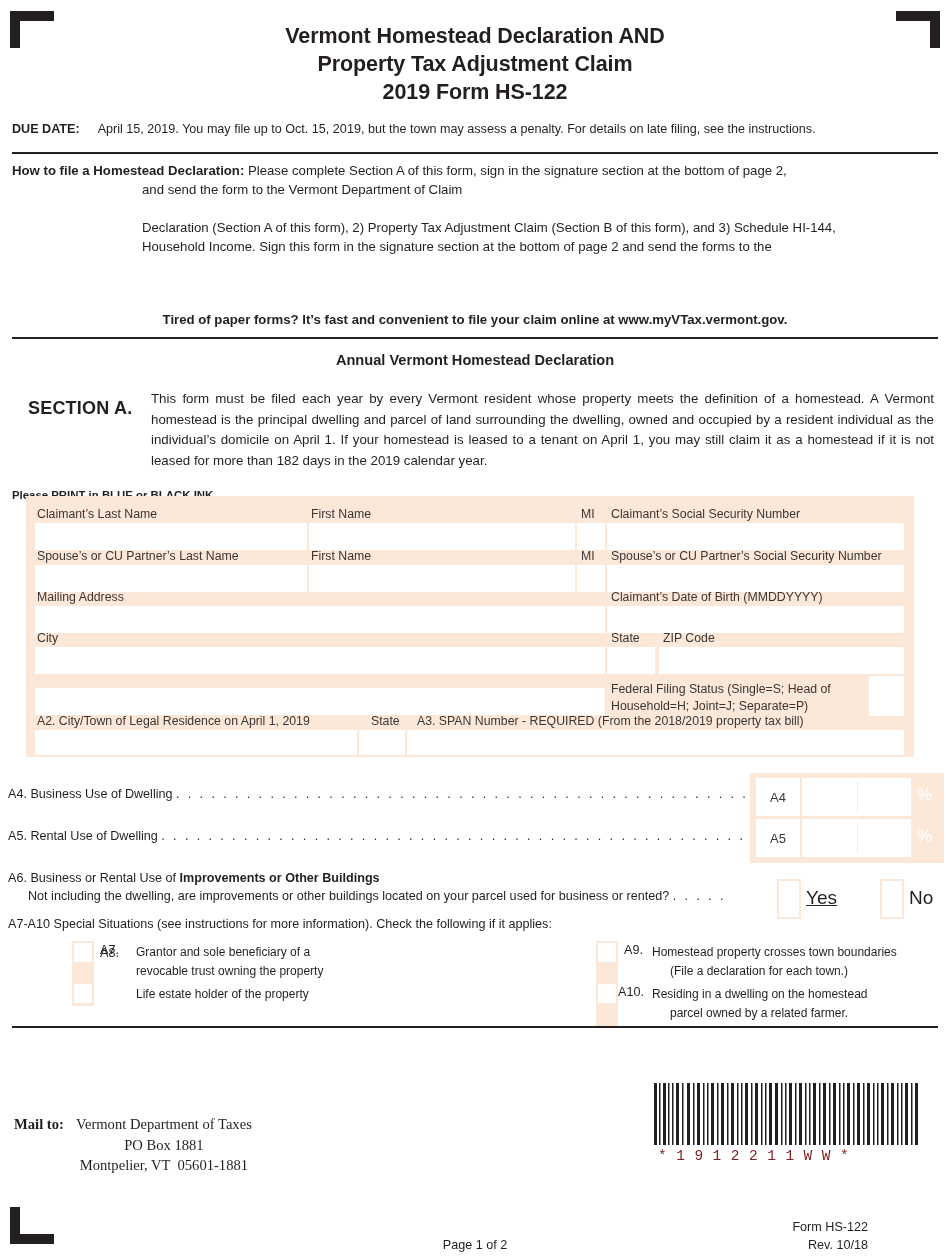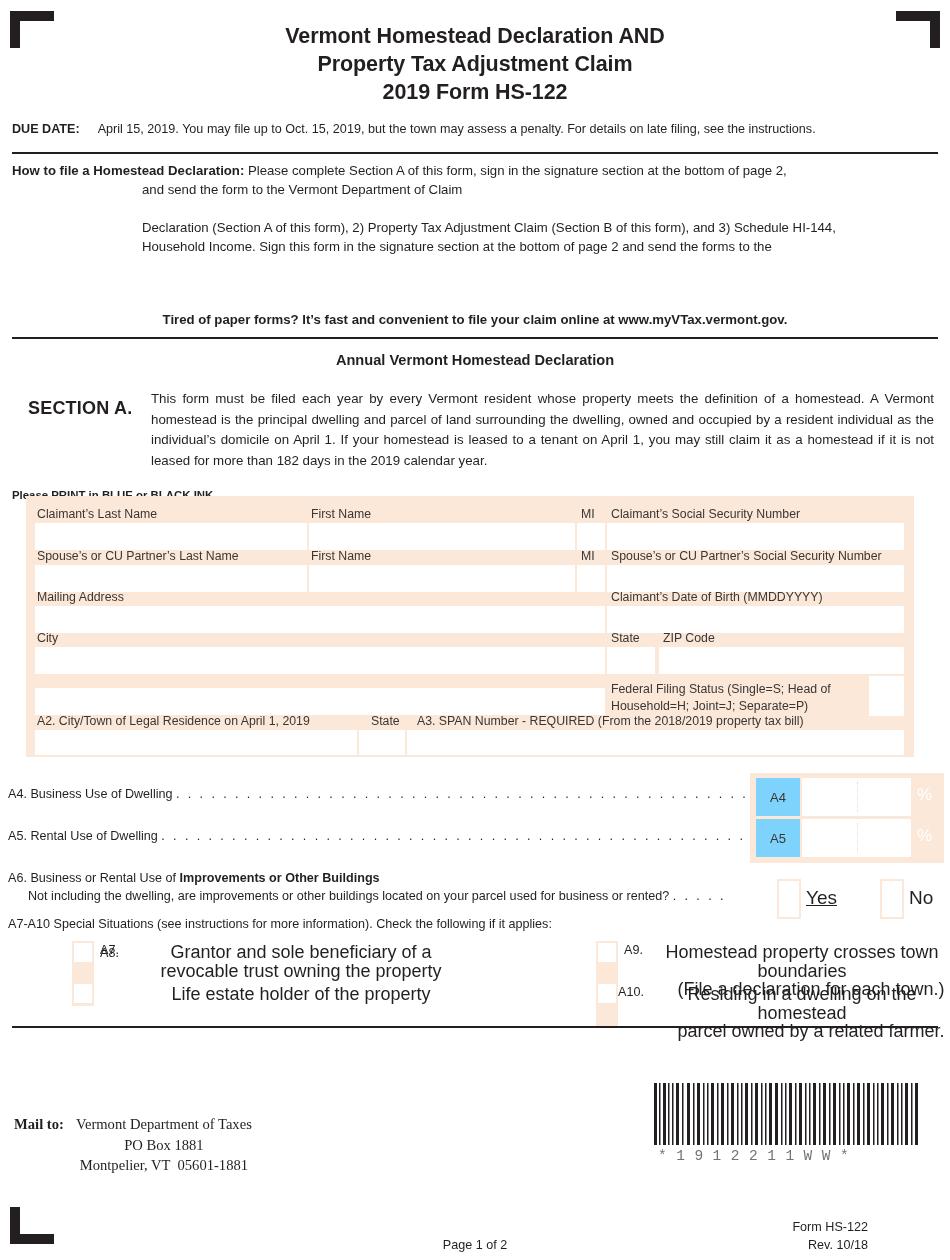--- a/index.html
+++ b/index.html
@@ -164,21 +164,21 @@
   .dots {
     letter-spacing: 2.4px;
     font-size: 12.6px;
   }
   .pct-panel {
     position: absolute;
     background: #fbe8d8;
   }
   .pct-panel .lbl {
     position: absolute;
-    background: #7dd3fc;
+    background: #ffffff;
     font-size: 13px;
     color: #3a3634;
     display: flex;
     align-items: center;
     justify-content: center;
   }
   .pct-panel .val {
     position: absolute;
     background: #ffffff;
   }
@@ -243,23 +243,22 @@
     height: 19px;
     background: #ffffff;
     display: block;
   }
   .chk-num {
     position: absolute;
     font-size: 12.6px;
   }
   .chk-txt {
     position: absolute;
-    font-size: 18px;
+    font-size: 12px;
     line-height: 18.6px;
-    text-align: center;
   }
 
   
   .mailto {
     position: absolute;
     left: 14px; top: 1114px;
     font-family: "Liberation Serif", serif;
     font-size: 14.6px;
     line-height: 20.5px;
     text-align: center;
@@ -282,21 +281,21 @@
     height: 62px;
     width: 100%;
     display: block;
   }
   .barcode-text {
     font-family: "Liberation Mono", monospace;
     font-size: 14.5px;
     letter-spacing: 9.5px;
     padding-left: 4px;
     margin-top: 3px;
-    color: #737373;
+    color: #7f1d1d;
     white-space: nowrap;
   }
 
   .page-num {
     position: absolute;
     left: 0; right: 0; top: 1238px;
     text-align: center;
     font-size: 12.6px;
   }
   .form-rev {

